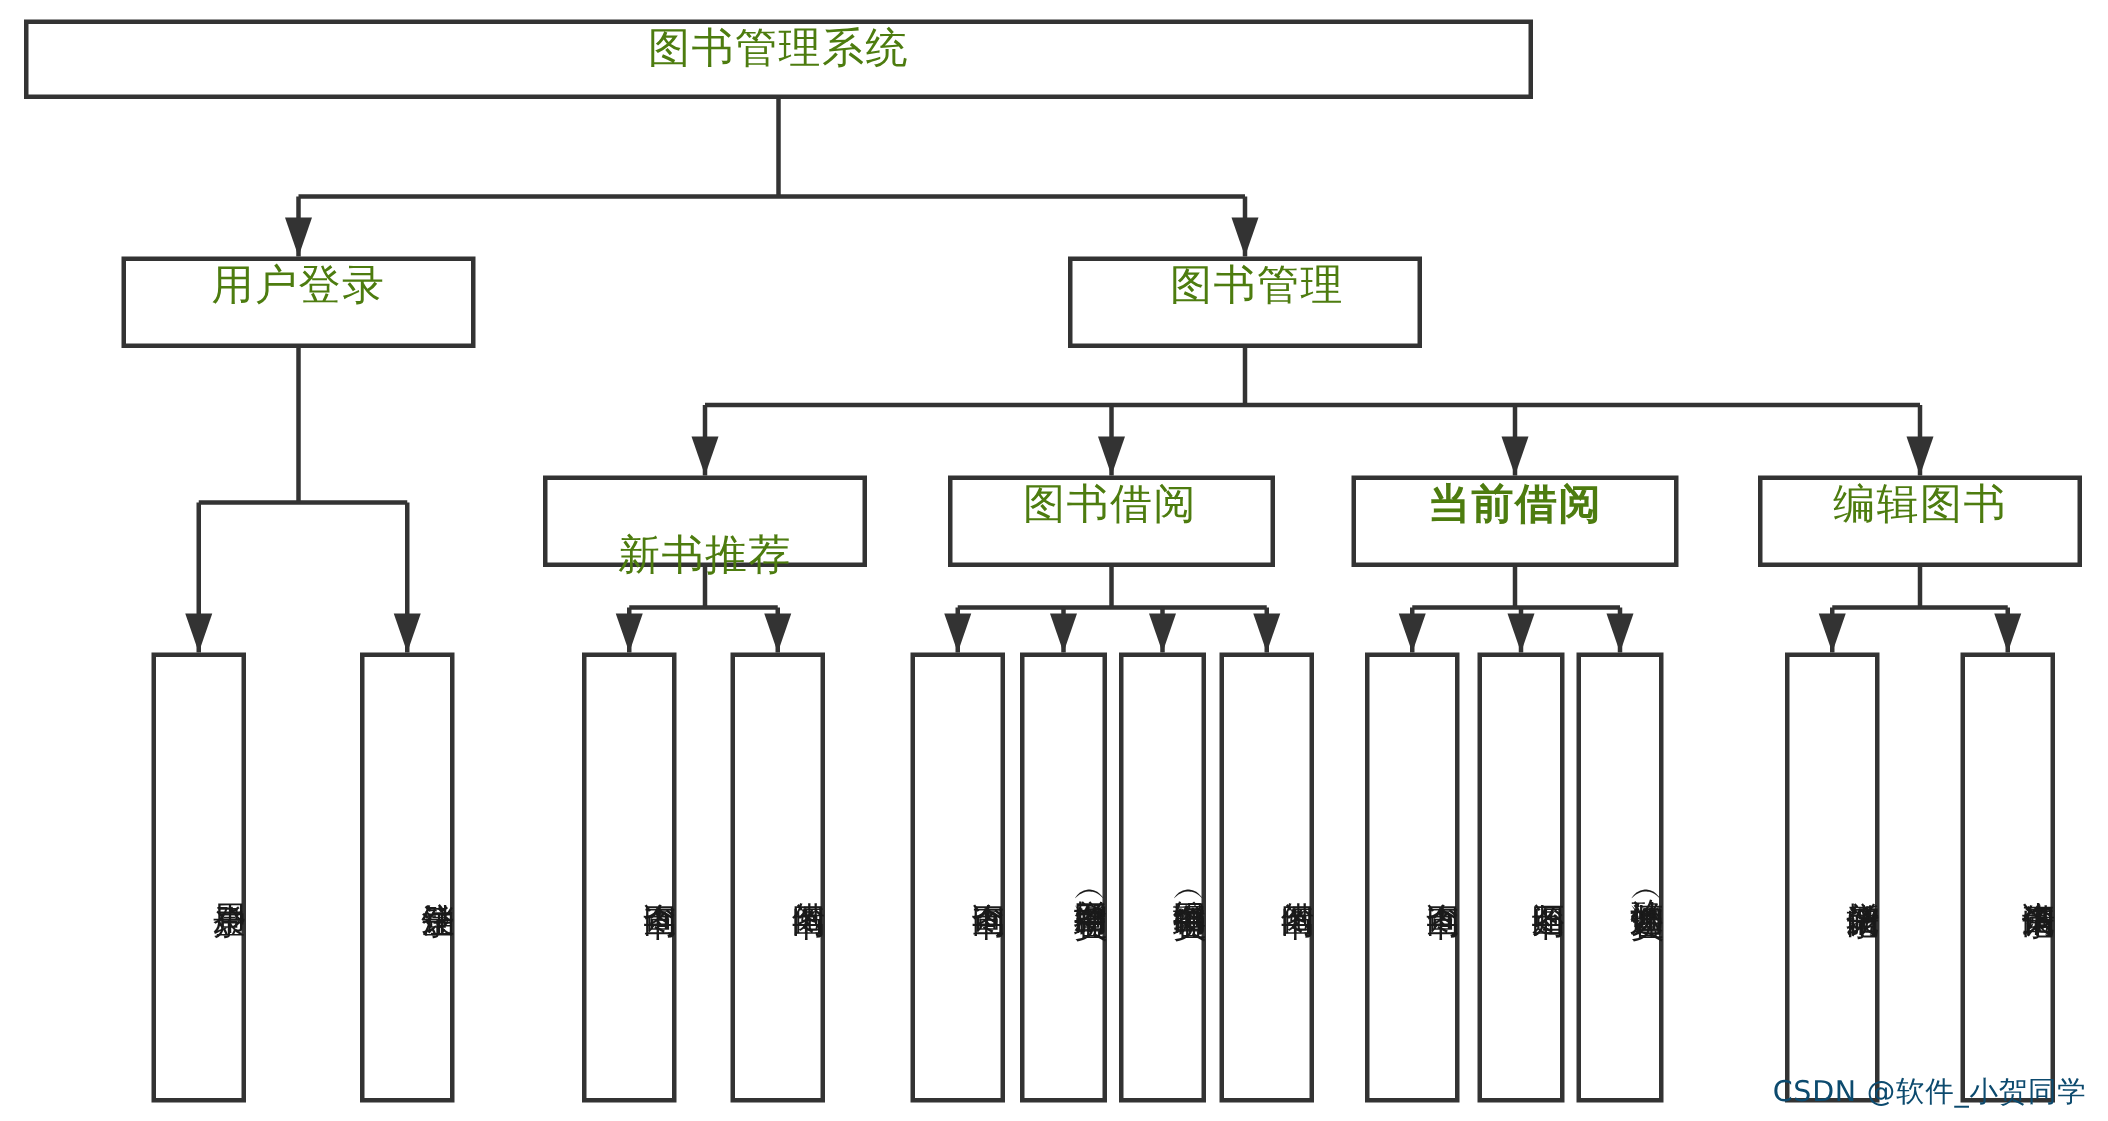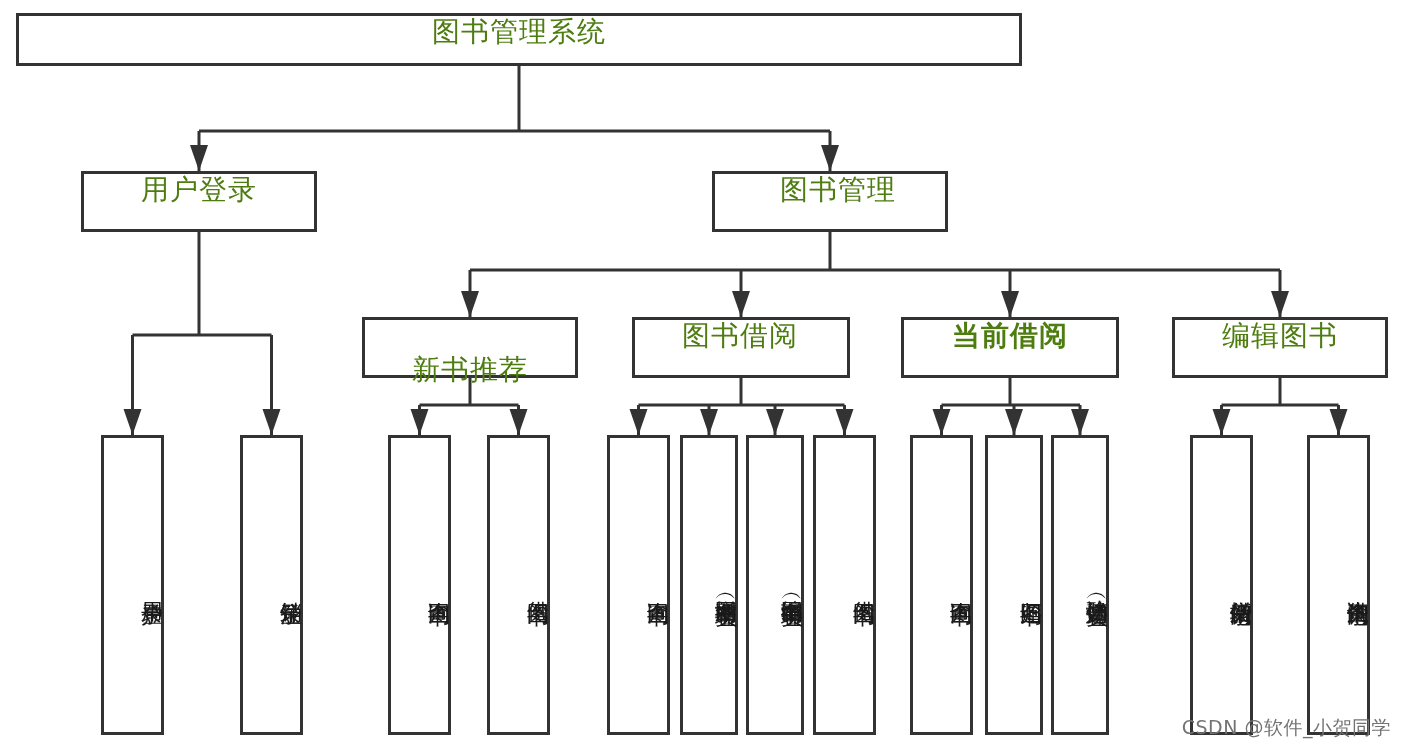--- a/index.html
+++ b/index.html
@@ -76,21 +76,21 @@
     justify-content: center;
     color: #4d7c0f;
     font-size: 28px;
     letter-spacing: 1px;
     overflow: hidden;
   }
   #watermark {
     position: absolute;
     right: 14px;
     bottom: 6px;
-    color: #737373;
+    color: #0c4a6e;
     font-size: 19px;
     letter-spacing: 0.5px;
     user-select: none;
     white-space: nowrap;
   }
 </style>
 </head>
 <body>
 
 <div id="diagram-root">

